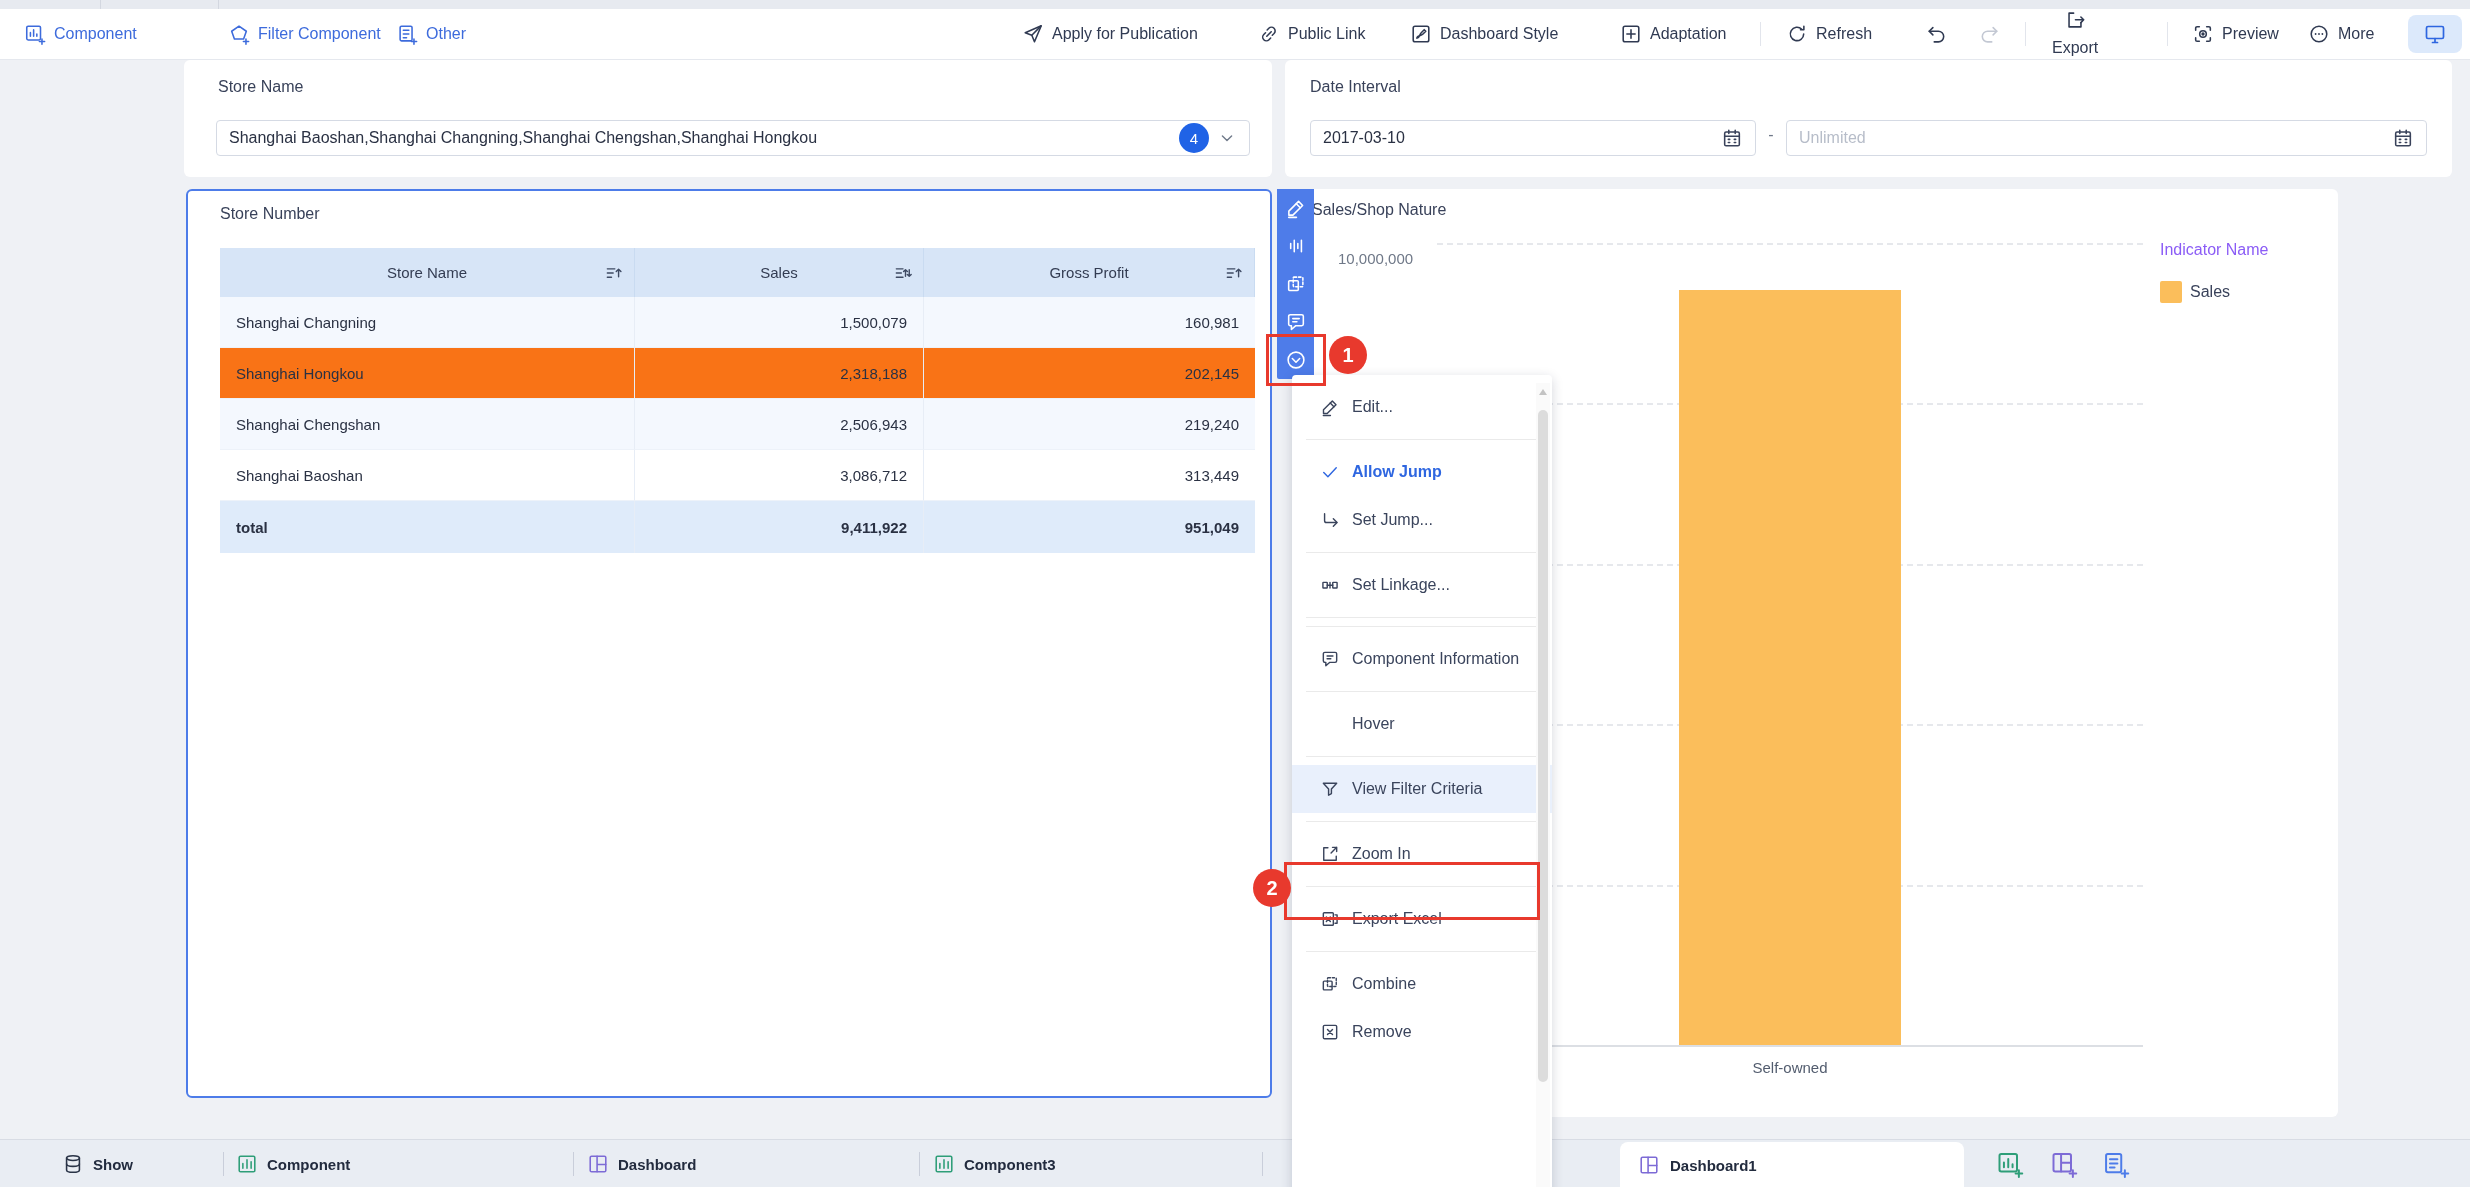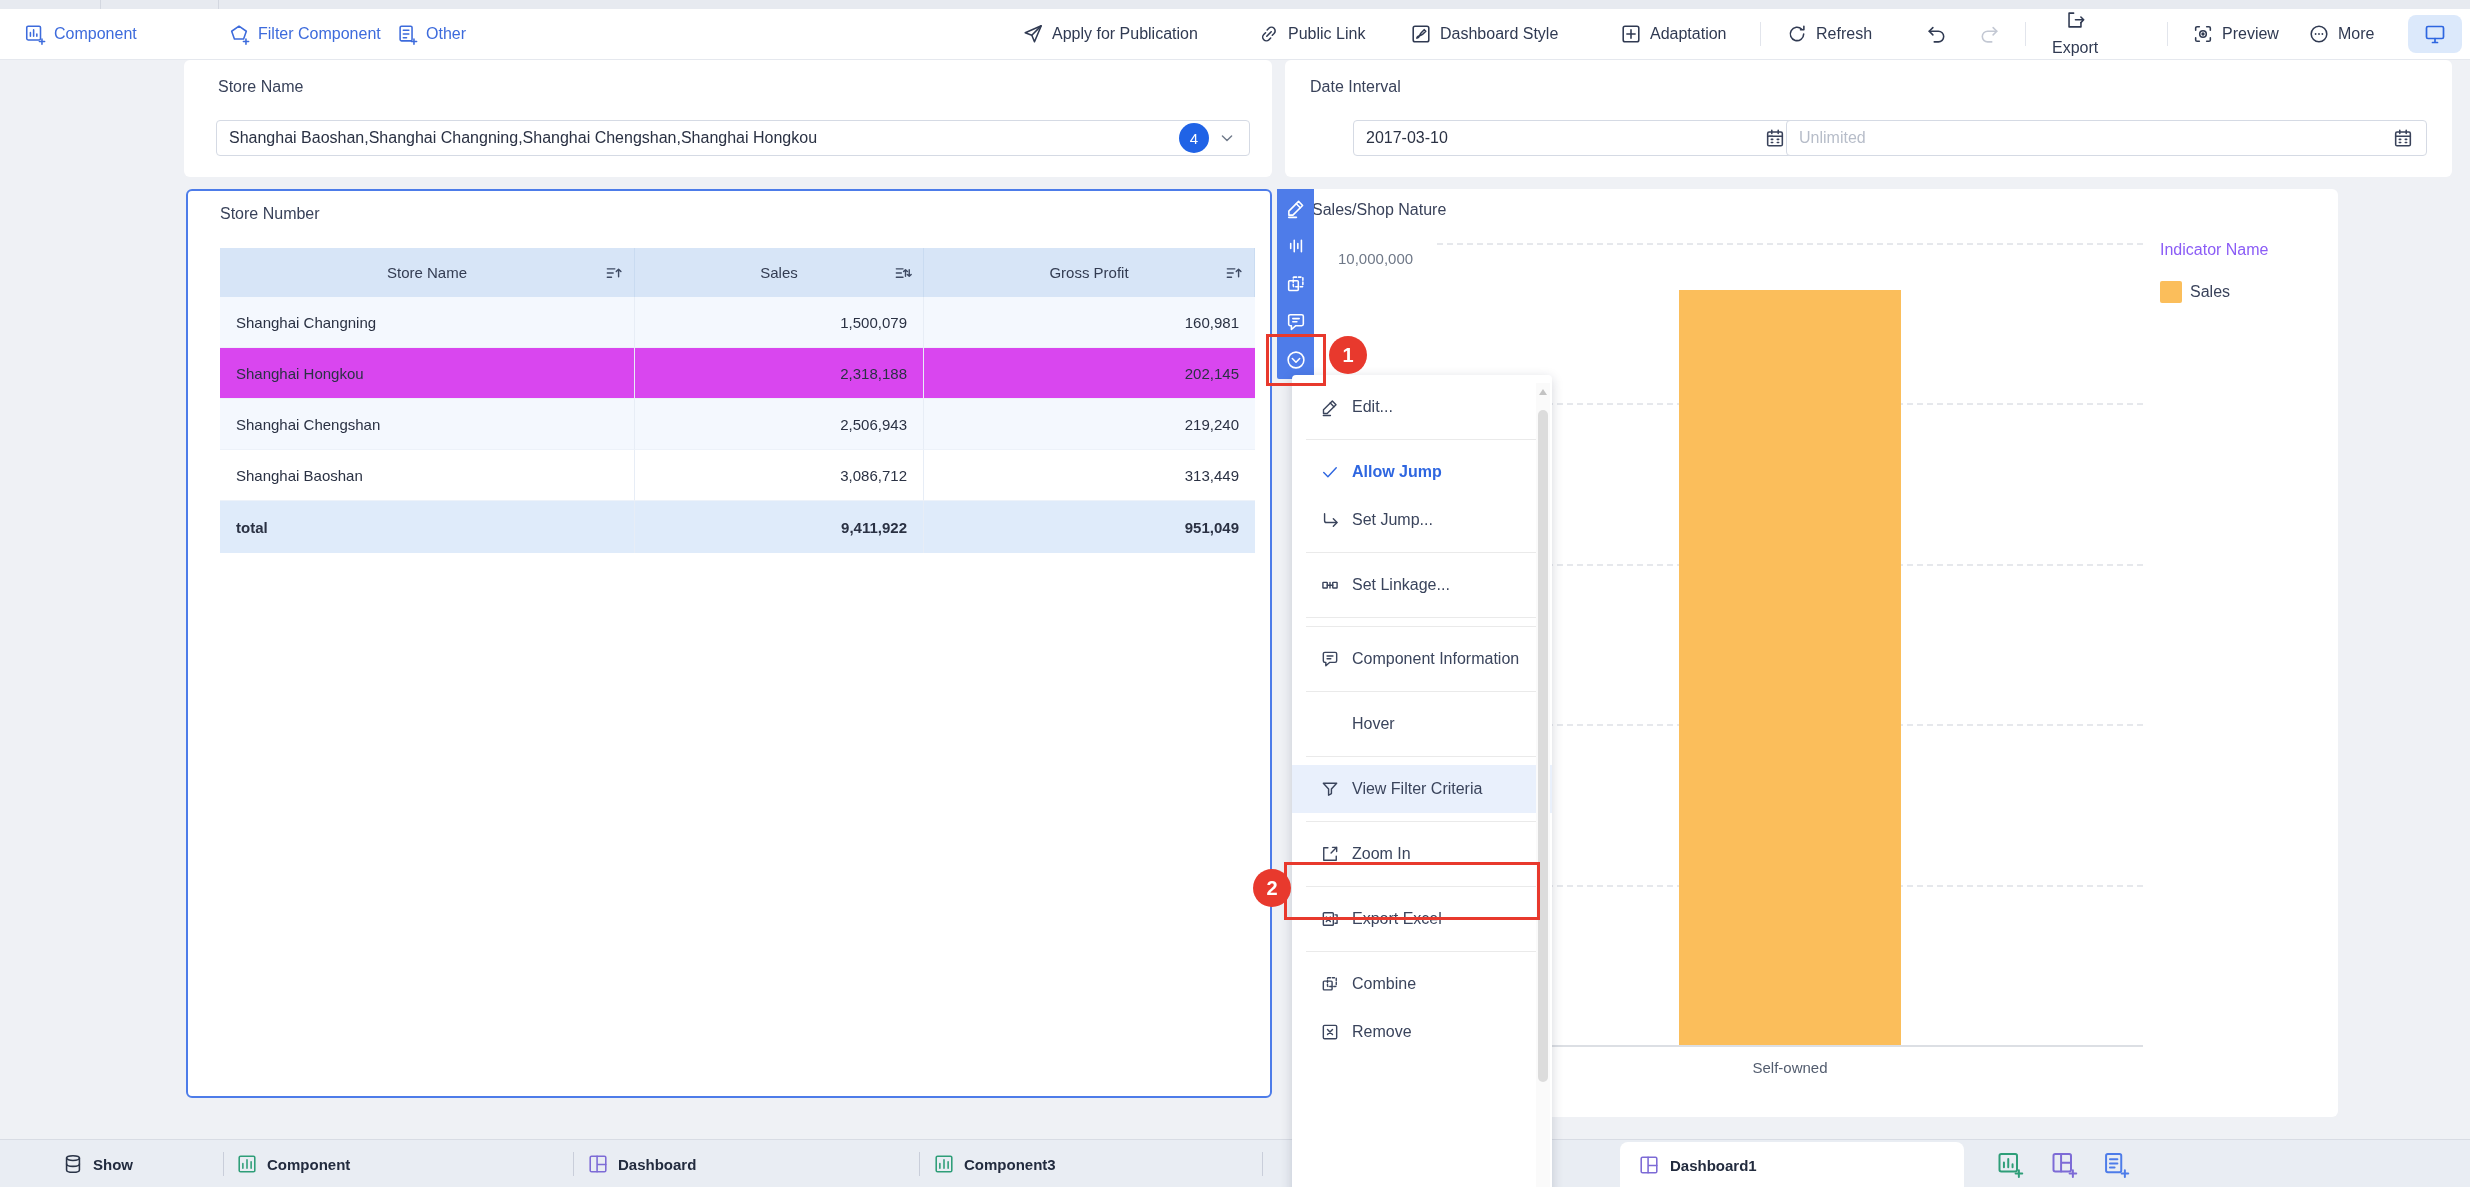--- a/index.html
+++ b/index.html
@@ -244,21 +244,21 @@
       <span class="ic chev" style="margin-left:8px;">
           <svg viewBox="0 0 24 24" fill="none" stroke="currentColor" stroke-width="1.7" stroke-linecap="round" stroke-linejoin="round">
             <path d="M6.5 9.5l5.5 5.5 5.5-5.5"></path>
           </svg>
         </span>
     </div>
   </div>
 
   <div class="abs card" style="left:1285px;top:60px;width:1167px;height:117px;">
     <div class="card-label" style="left:25px;top:18px;">Date Interval</div>
-    <div class="input-box" style="left:25px;top:60px;width:446px;margin-left:43px;">
+    <div class="input-box" style="left:25px;top:60px;width:446px;">
       <span style="flex:1;">2017-03-10</span>
       <span class="ic cal">
           <svg viewBox="0 0 24 24" fill="none" stroke="currentColor" stroke-width="1.7" stroke-linecap="round" stroke-linejoin="round">
             <rect x="4" y="5.5" width="16" height="15" rx="1.5"></rect>
             <path d="M8.5 3.5v3.5M15.5 3.5v3.5M4 10h16"></path>
             <path d="M8 13.5h1.5M14.5 13.5H16M8 17h1.5M14.5 17H16"></path>
           </svg>
         </span>
     </div>
     <div class="abs" style="left:473px;top:66px;width:26px;text-align:center;color:#6F7888;">-</div>
@@ -329,21 +329,21 @@
               </svg>
             </span>
           </div>
         </div>
         <div class="tbody">
           <div class="trow" style="background:#F4F8FE">
             <div class="tcell c0">Shanghai Changning</div>
             <div class="tcell c1">1,500,079</div>
             <div class="tcell c2">160,981</div>
           </div>
-          <div class="trow" style="background:#d946ef">
+          <div class="trow" style="background:#f97316">
             <div class="tcell c0">Shanghai Hongkou</div>
             <div class="tcell c1">2,318,188</div>
             <div class="tcell c2">202,145</div>
           </div>
           <div class="trow" style="background:#F4F8FE">
             <div class="tcell c0">Shanghai Chengshan</div>
             <div class="tcell c1">2,506,943</div>
             <div class="tcell c2">219,240</div>
           </div>
           <div class="trow" style="background:#FFFFFF">

